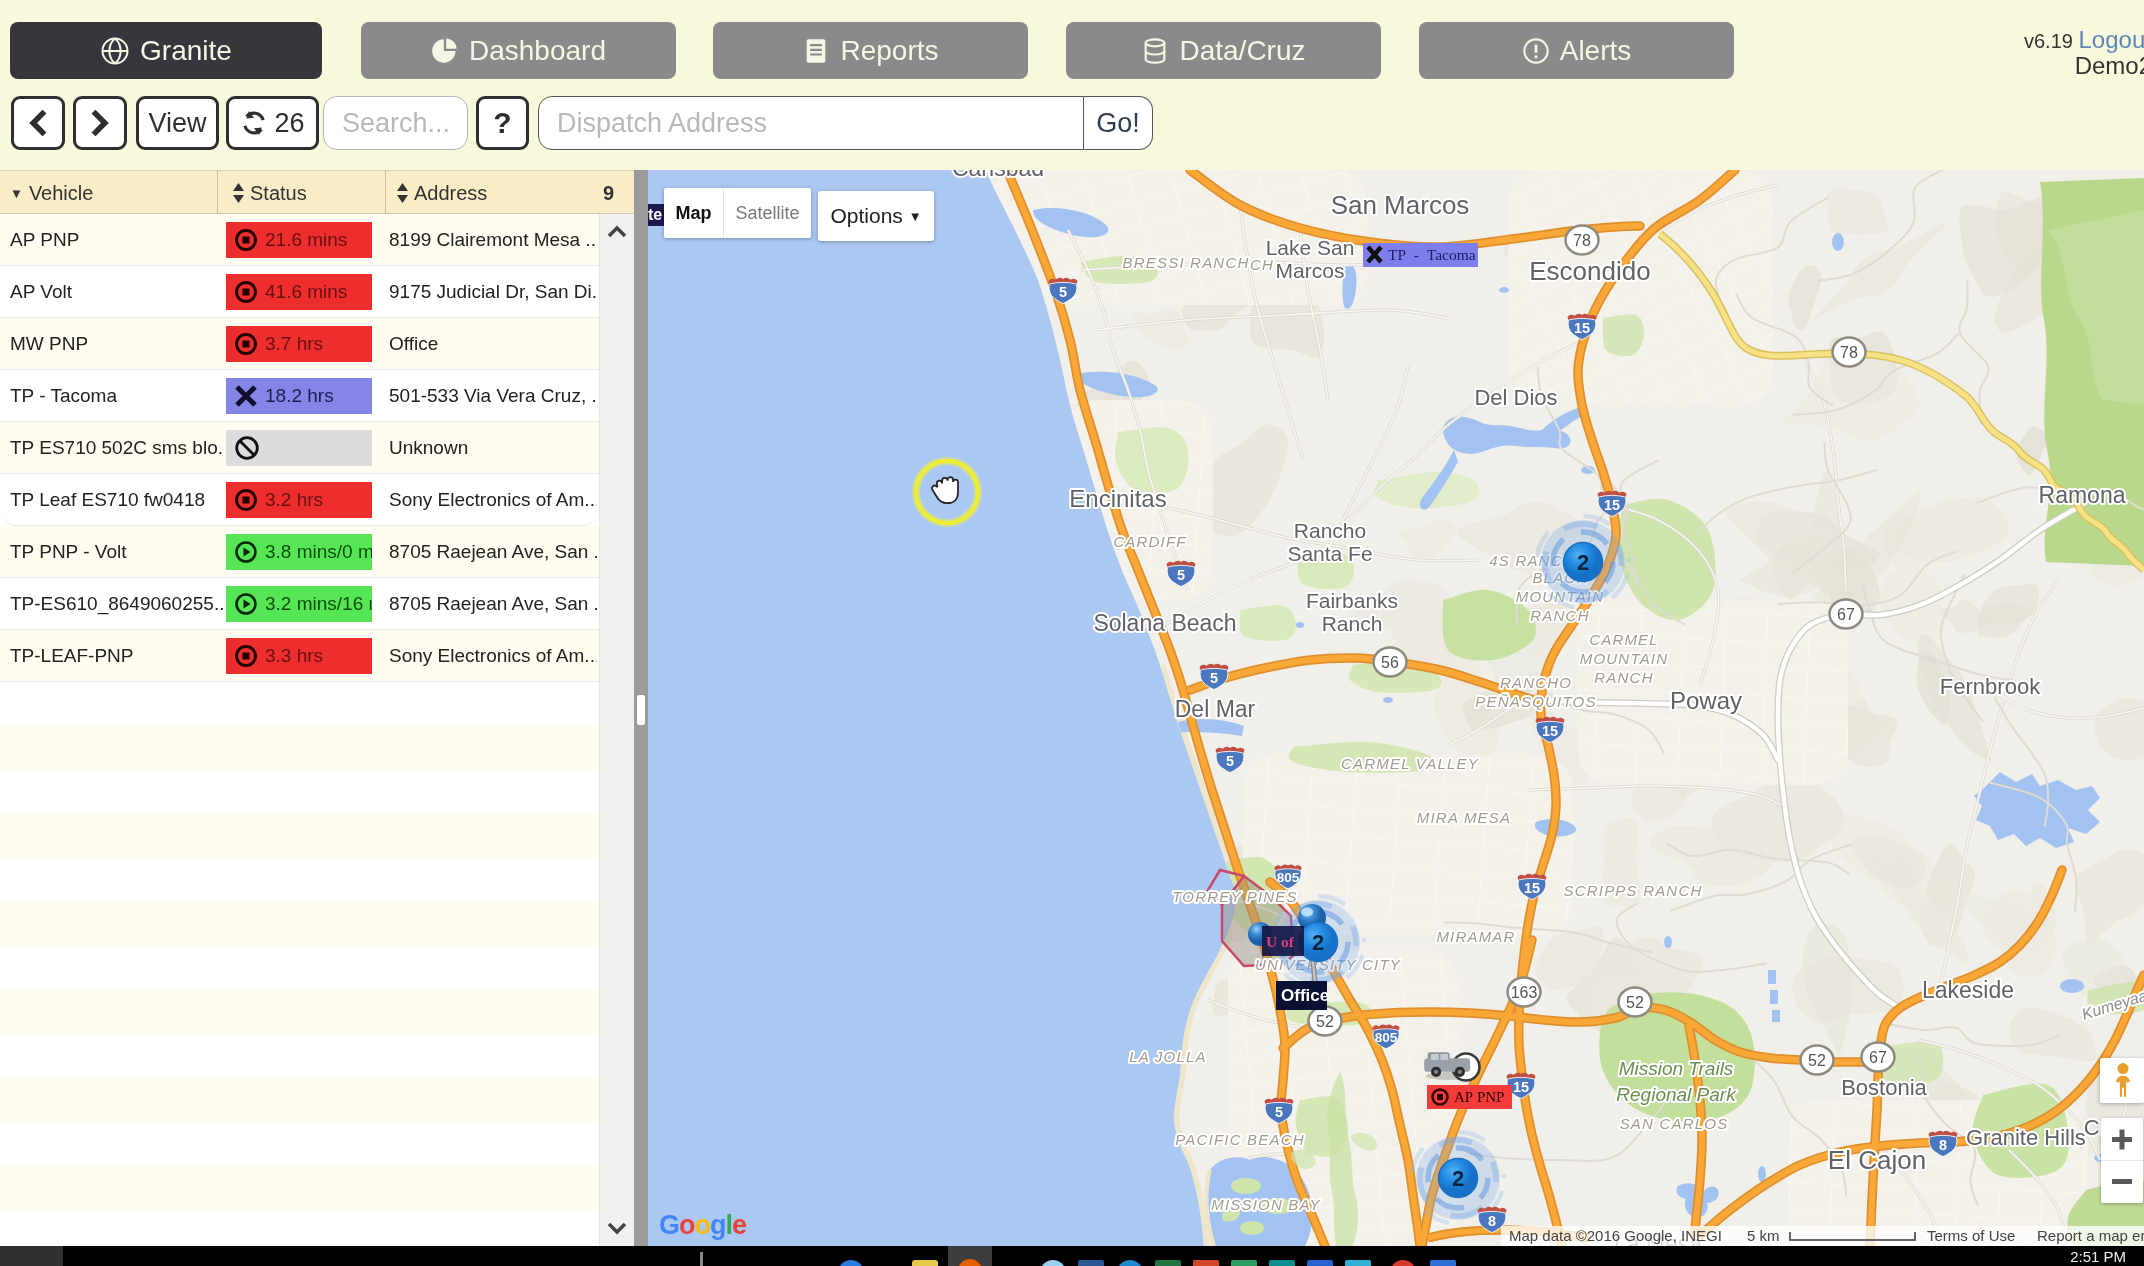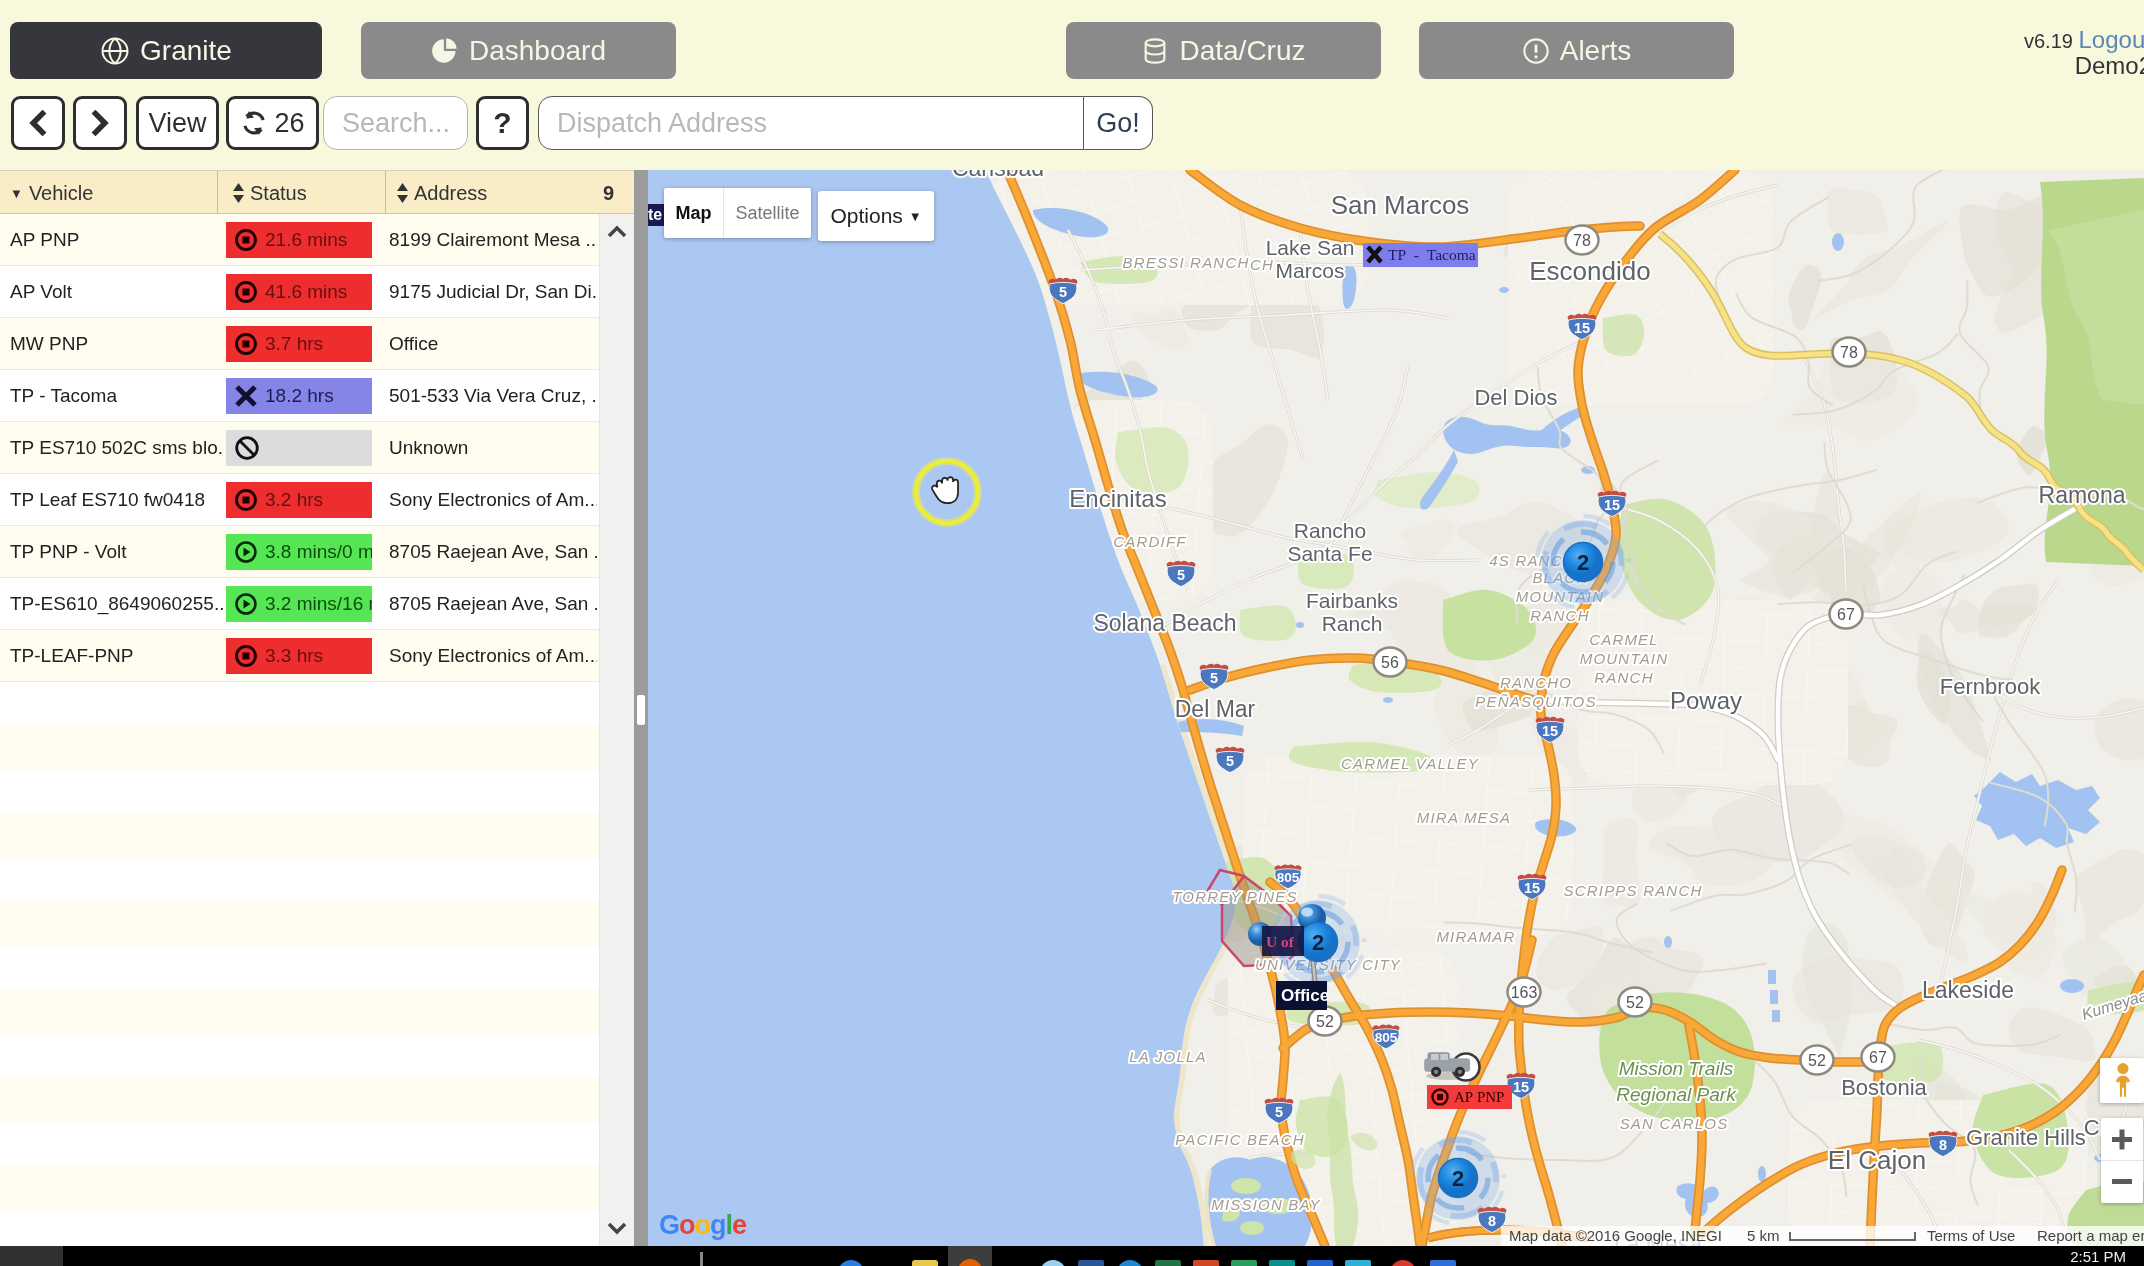--- a/index.html
+++ b/index.html
@@ -49,20 +49,29 @@
         <path d="M2 12h20M12 2c3 2.5 4.5 6 4.5 10S15 19.5 12 22M12 2c-3 2.5-4.5 6-4.5 10S9 19.5 12 22"></path>
       </svg>
     <span>Granite</span>
     </div>
   <div class="navbtn nav-gray" style="left:361px;width:315px;">
     <svg width="28" height="28" viewBox="0 0 24 24" fill="#f6f6e4">
         <path d="M11 2A10 10 0 1 0 21 12H11z"></path>
         <path d="M13 1v9h9a9.5 9.5 0 0 0-9-9z"></path>
       </svg>
     <span>Dashboard</span>
+    </div>
+  <div class="navbtn nav-gray" style="left:713px;width:315px;">
+    <svg width="28" height="28" viewBox="0 0 24 24">
+        <rect x="4" y="2" width="16" height="20" rx="1.5" fill="#f6f6e4"></rect>
+        <g stroke="#8a8a8a" stroke-width="1.8">
+          <path d="M7 7h10M7 11h10M7 15h10"></path>
+        </g>
+      </svg>
+    <span>Reports</span>
     </div>
   <div class="navbtn nav-gray" style="left:1066px;width:315px;">
     <svg width="28" height="28" viewBox="0 0 24 24" fill="none" stroke="#f6f6e4" stroke-width="1.8">
         <ellipse cx="12" cy="5" rx="8" ry="3"></ellipse>
         <path d="M4 5v7c0 1.7 3.6 3 8 3s8-1.3 8-3V5"></path>
         <path d="M4 12v7c0 1.7 3.6 3 8 3s8-1.3 8-3v-7"></path>
       </svg>
     <span>Data/Cruz</span>
     </div>
   <div class="navbtn nav-gray" style="left:1419px;width:315px;">
@@ -152,21 +161,21 @@
           <div class="vname">TP ES710 502C sms blo...</div>
           <div class="badge b-gry">
             <svg width="26" height="26" viewBox="0 0 24 24">
               <circle cx="12" cy="12" r="9.5" fill="none" stroke="#111" stroke-width="2.6"></circle>
               <path d="M5.3 5.3L18.7 18.7" stroke="#111" stroke-width="2.6"></path>
             </svg>
             <span></span>
           </div>
           <div class="addr">Unknown</div>
         </div>
-<div class="trow r-wh" style="top:304px;">
+<div class="trow r-wh" style="top:304px;border-radius:17px;">
           <div class="vname">TP Leaf ES710 fw0418</div>
           <div class="badge b-red">
             <svg width="24" height="24" viewBox="0 0 24 24">
               <circle cx="12" cy="12" r="9.5" fill="none" stroke="#200000" stroke-width="3"></circle>
               <rect x="8.5" y="8.5" width="7" height="7" fill="#200000"></rect>
             </svg>
             <span>3.2 hrs</span>
           </div>
           <div class="addr">Sony Electronics of Am...</div>
         </div>

